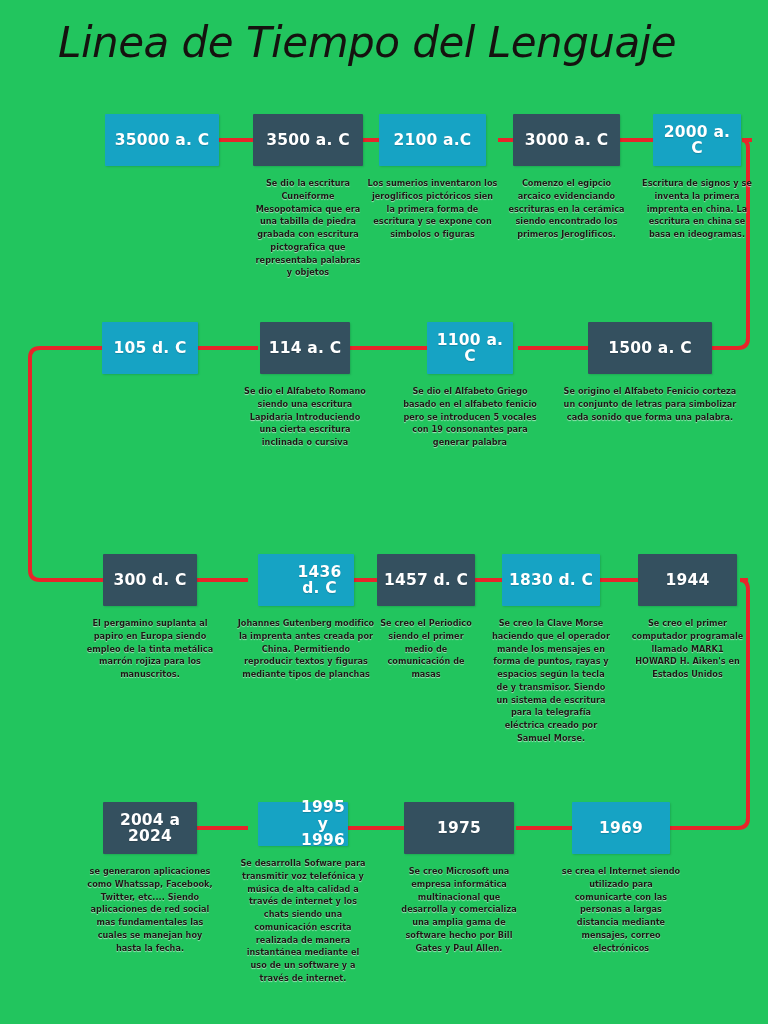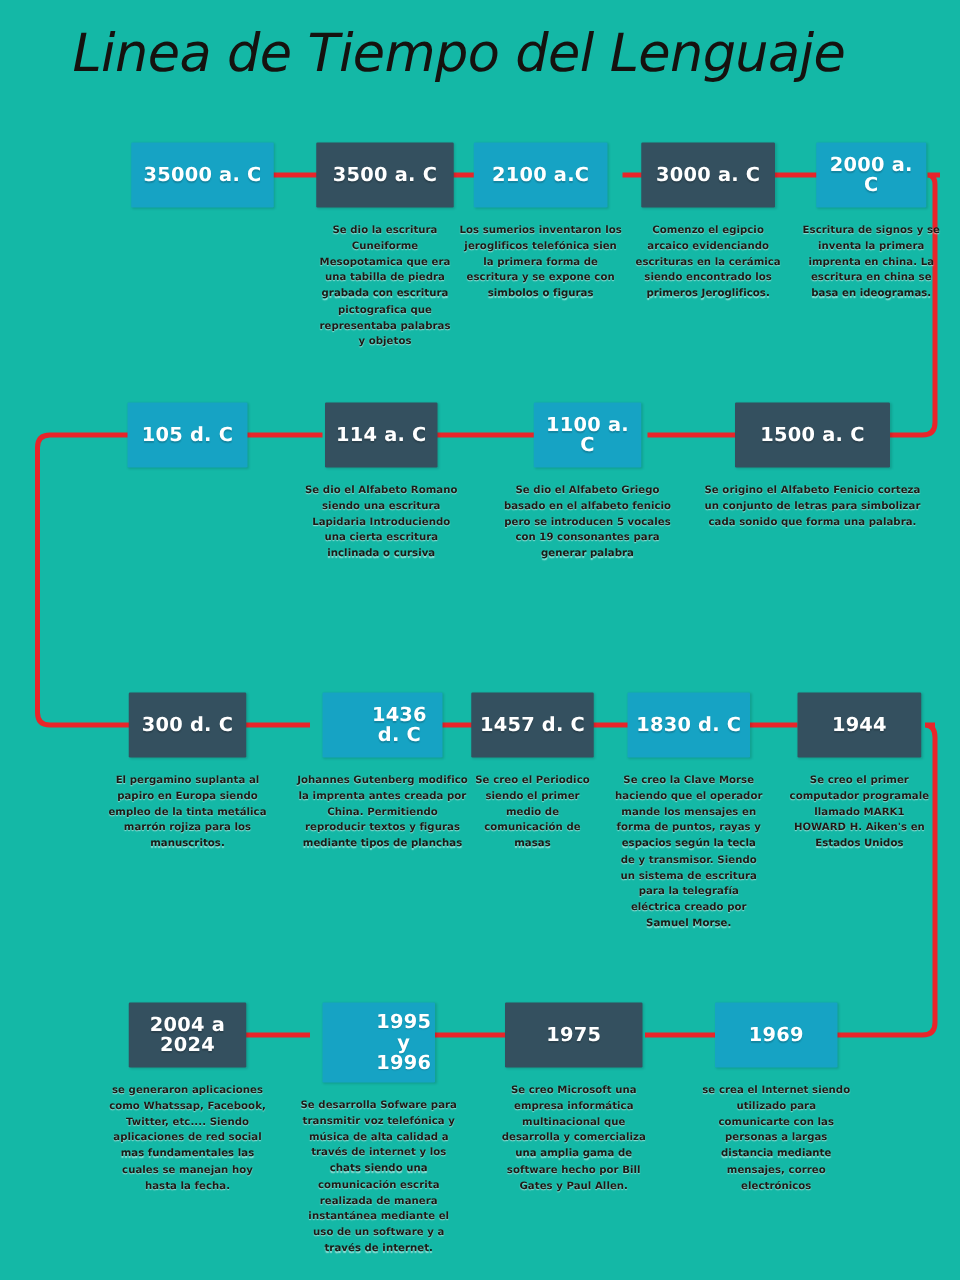--- a/index.html
+++ b/index.html
@@ -11,21 +11,21 @@
     height: 1024px;
     background: #f1eee6;
     font-family: "DejaVu Sans", sans-serif;
     overflow: hidden;
     position: relative;
   }
   #page {
     position: relative;
     width: 768px;
     height: 1024px;
-    background: #14b8a6;
+    background: #22c55e;
     overflow: hidden;
   }
   
   #title {
     position: absolute;
     left: 58px;
     top: 18px;
     font-family: "DejaVu Sans", sans-serif;
     font-size: 42px;
     font-style: italic;
@@ -135,21 +135,21 @@
     <div class="item" style="left:253px; width:110px;">
       <div class="chip navy">
         <span class="chip-label">3500 a. C</span>
       </div>
       <div class="desc">Se dio la escritura Cuneiforme Mesopotamica que era una tabilla de piedra grabada con escritura pictografica que representaba palabras y objetos</div>
     </div>
     <div class="item" style="left:366px; width:133px;">
       <div class="chip teal" style="margin:0 13px;">
         <span class="chip-label">2100 a.C</span>
       </div>
-      <div class="desc">Los sumerios inventaron los jeroglificos telefónica sien la primera forma de escritura y se expone con simbolos o figuras</div>
+      <div class="desc">Los sumerios inventaron los jeroglificos pictóricos sien la primera forma de escritura y se expone con simbolos o figuras</div>
     </div>
     <div class="item" style="left:505px; width:123px;">
       <div class="chip navy" style="margin:0 8px;">
         <span class="chip-label">3000 a. C</span>
       </div>
       <div class="desc">Comenzo el egipcio arcaico evidenciando escrituras en la cerámica siendo encontrado los primeros Jeroglificos.</div>
     </div>
     <div class="item" style="left:637px; width:120px;">
       <div class="chip teal" style="margin:0 16px;">
         <span class="chip-label">2000 a. C</span>
@@ -219,21 +219,21 @@
 
   <div class="row" style="top:802px;">
     <div class="item" style="left:85px; width:130px;">
       <div class="chip navy" style="margin:0 18px; height:52px;">
         <span class="chip-label">2004 a
 2024</span>
       </div>
       <div class="desc">se generaron aplicaciones como Whatssap, Facebook, Twitter, etc.... Siendo aplicaciones de red social mas fundamentales las cuales se manejan hoy hasta la fecha.</div>
     </div>
     <div class="item" style="left:238px; width:130px;">
-      <div class="chip teal" style="margin:0 20px; height:64px;padding-left:44px;">
+      <div class="chip teal" style="margin:0 20px; height:44px;padding-left:44px;">
         <span class="chip-label">1995 y
 1996</span>
       </div>
       <div class="desc">Se desarrolla Sofware para transmitir voz telefónica y música de alta calidad a través de internet y los chats siendo una comunicación escrita realizada de manera instantánea mediante el uso de un software y a través de internet.</div>
     </div>
     <div class="item" style="left:396px; width:126px;">
       <div class="chip navy" style="margin:0 8px;">
         <span class="chip-label">1975</span>
       </div>
       <div class="desc">Se creo Microsoft una empresa informática multinacional que desarrolla y comercializa una amplia gama de software hecho por Bill Gates y Paul Allen.</div>

